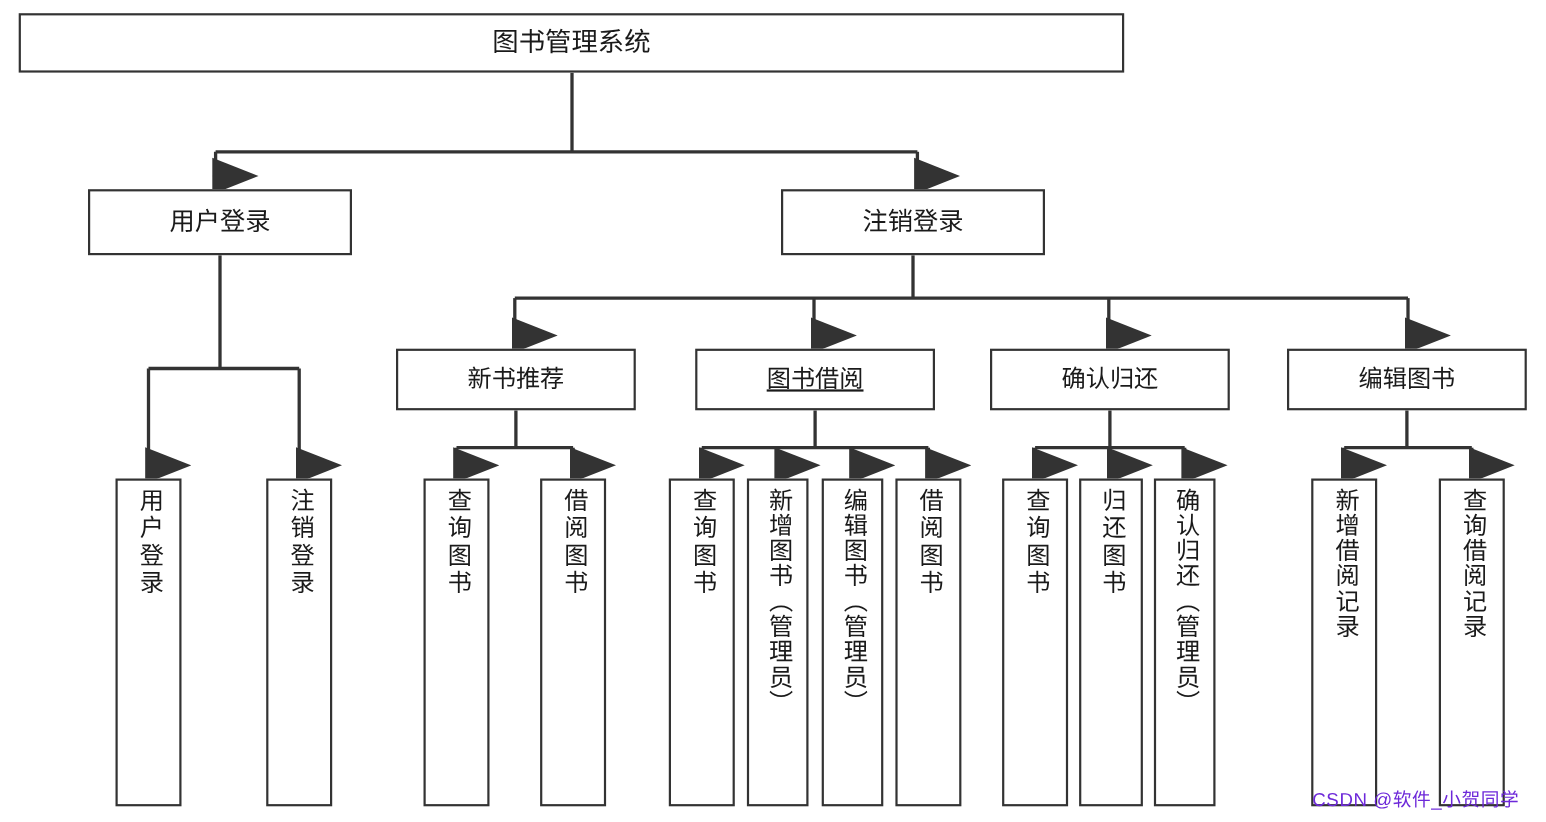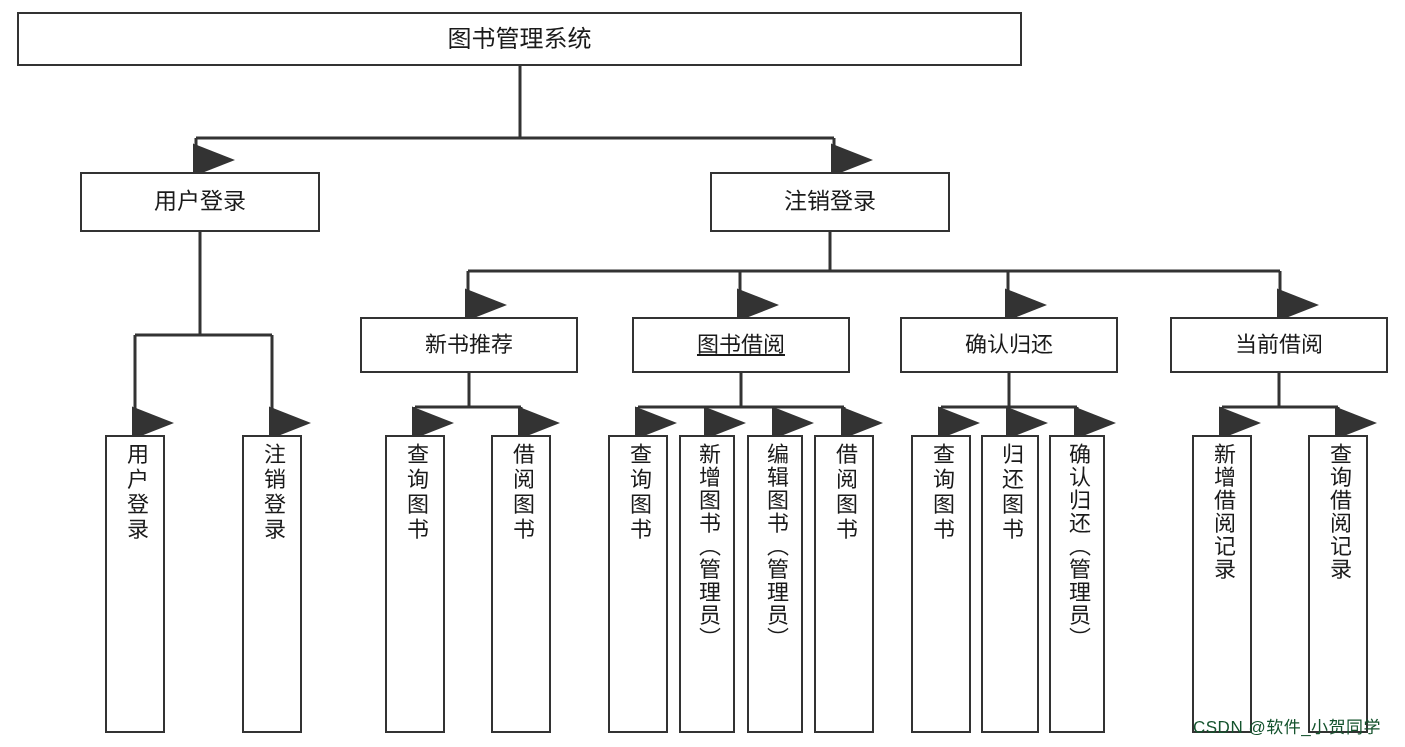--- a/index.html
+++ b/index.html
@@ -69,21 +69,21 @@
     max-height: 286px;
   }
   .level-leaf.tall-text .node-label {
     letter-spacing: 1px;
   }
   .watermark {
     position: absolute;
     left: 1193px;
     top: 713px;
     font-size: 17px;
-    color: #14532d;
+    color: #6d28d9;
     white-space: nowrap;
     letter-spacing: 0.5px;
   }
 </style>
 </head>
 <body>
 
 <div id="canvas">
 
   <svg id="edges" viewBox="0 0 1405 747" xmlns="http://www.w3.org/2000/svg">
@@ -155,21 +155,21 @@
 
   <div class="node level-2" style="left:632px; top:317px; width:218px; height:56px;text-decoration:underline;">
     <span class="node-label">图书借阅</span>
   </div>
 
   <div class="node level-2" style="left:900px; top:317px; width:218px; height:56px;">
     <span class="node-label">确认归还</span>
   </div>
 
   <div class="node level-2" style="left:1170px; top:317px; width:218px; height:56px;">
-    <span class="node-label">当前借阅</span>
+    <span class="node-label">编辑图书</span>
   </div>
 
   <div class="node level-leaf" style="left:105px; top:435px; width:60px; height:298px;">
     <span class="node-label">用户登录</span>
   </div>
 
   <div class="node level-leaf" style="left:242px; top:435px; width:60px; height:298px;">
     <span class="node-label">注销登录</span>
   </div>
 

